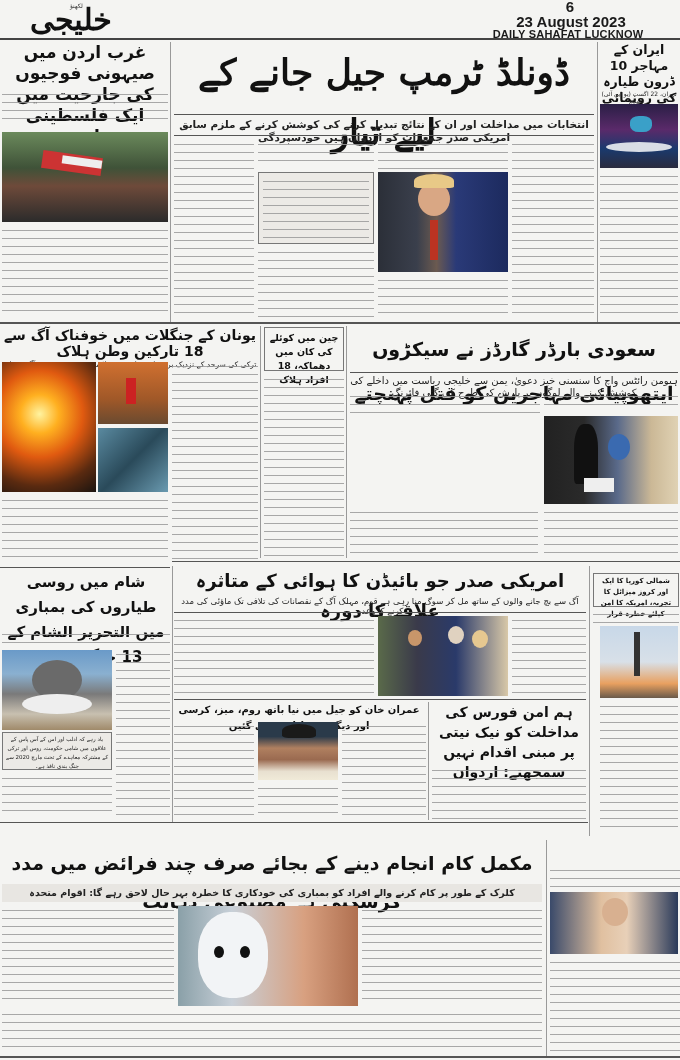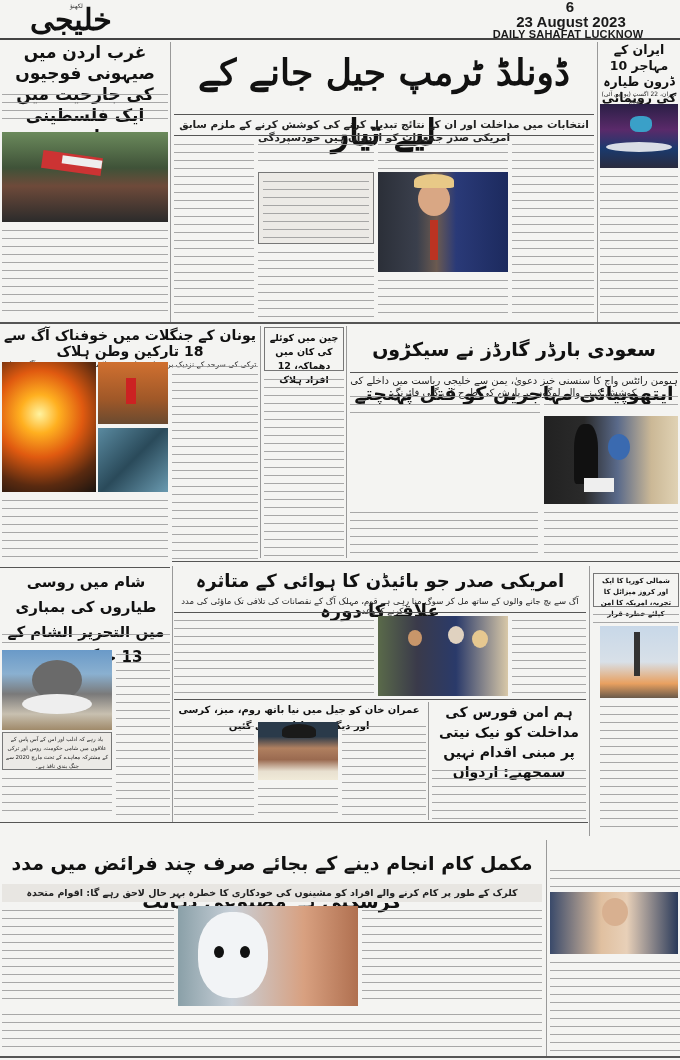--- a/index.html
+++ b/index.html
@@ -87,21 +87,21 @@
   <div class="abs img" style="left:2px;top:362px;width:94px;height:130px;background:radial-gradient(circle at 40% 40%,#fff3a0 0%,#ffb020 20%,#e05a10 45%,#5a2a10 75%,#1a1410 100%);"></div>
   <div class="abs img" style="left:98px;top:362px;width:70px;height:62px;background:linear-gradient(180deg,#d07030 0%,#a05828 60%,#6a4a30 100%);">
     <div class="abs" style="left:28px;top:16px;width:10px;height:26px;background:#c22;"></div>
   </div>
   <div class="abs img" style="left:98px;top:428px;width:70px;height:64px;background:linear-gradient(135deg,#5a8aa0 0%,#2a4a5a 50%,#6a9ab0 100%);"></div>
   <div class="abs txt" style="left:2px;top:496px;width:166px;height:64px;"></div>
   <div class="abs txt" style="left:172px;top:362px;width:86px;height:198px;"></div>
 
   <div class="abs vrule" style="left:260px;top:326px;height:232px;"></div>
   <div class="abs box" style="left:264px;top:327px;width:80px;height:44px;">
-    <div class="hl" style="font-size:9.5px;line-height:14px;padding:3px 2px;">چین میں کوئلے کی کان میں دھماکہ، 12 افراد ہلاک</div>
+    <div class="hl" style="font-size:9.5px;line-height:14px;padding:3px 2px;">چین میں کوئلے کی کان میں دھماکہ، 18 افراد ہلاک</div>
   </div>
   <div class="abs txt" style="left:264px;top:375px;width:80px;height:184px;"></div>
   <div class="abs vrule" style="left:346px;top:326px;height:232px;"></div>
 
   <div class="abs" style="left:350px;top:327px;width:328px;height:44px;">
     <div class="hl" style="font-size:19px;line-height:44px;">سعودی بارڈر گارڈز نے سیکڑوں ایتھوپیائی مہاجرین کو قتل پہنچتے</div>
   </div>
   <div class="abs rule" style="left:350px;top:372px;width:328px;height:1px;"></div>
   <div class="abs sub" style="left:350px;top:375px;width:328px;font-size:10px;">ہیومن رائٹس واچ کا سنسنی خیز دعویٰ، یمن سے خلیجی ریاست میں داخلے کی کوشش کرنے والے لوگوں پر بارش کی طرح کی گئی فائرنگ</div>
   <div class="abs txt" style="left:350px;top:392px;width:190px;height:22px;"></div>
@@ -171,21 +171,21 @@
   </div>
   <div class="abs txt" style="left:258px;top:784px;width:80px;height:34px;"></div>
   <div class="abs txt" style="left:342px;top:722px;width:84px;height:96px;"></div>
 
   <div class="abs rule" style="left:0;top:822px;width:588px;height:1px;"></div>
 
   <div class="abs" style="left:2px;top:844px;width:540px;height:38px;">
     <div class="hl" style="font-size:19px;line-height:38px;">مکمل کام انجام دینے کے بجائے صرف چند فرائض میں مدد کرسکتی ہے مصنوعی ذہانت</div>
   </div>
   <div class="abs" style="left:2px;top:884px;width:540px;height:18px;background:#e8e6e2;">
-    <div class="sub" style="font-size:9.5px;font-weight:bold;line-height:18px;">کلرک کے طور پر کام کرنے والے افراد کو مشینوں کی خودکاری کا خطرہ بہر حال لاحق رہے گا: اقوام متحدہ</div>
+    <div class="sub" style="font-size:9.5px;font-weight:bold;line-height:18px;">کلرک کے طور پر کام کرنے والے افراد کو بمباری کی خودکاری کا خطرہ بہر حال لاحق رہے گا: اقوام متحدہ</div>
   </div>
   <div class="abs txt" style="left:2px;top:906px;width:172px;height:100px;"></div>
   <div class="abs img" style="left:178px;top:906px;width:180px;height:100px;background:linear-gradient(90deg,#8aa0a8 0%,#c8d0d8 30%,#d8a080 70%,#b07050 100%);">
     <div class="abs" style="left:20px;top:6px;width:70px;height:86px;border-radius:45%;background:#f2f4f6;"></div>
     <div class="abs" style="left:36px;top:40px;width:10px;height:12px;border-radius:50%;background:#111;"></div>
     <div class="abs" style="left:62px;top:40px;width:10px;height:12px;border-radius:50%;background:#111;"></div>
   </div>
   <div class="abs txt" style="left:362px;top:906px;width:180px;height:100px;"></div>
   <div class="abs txt" style="left:2px;top:1010px;width:540px;height:44px;"></div>
 

